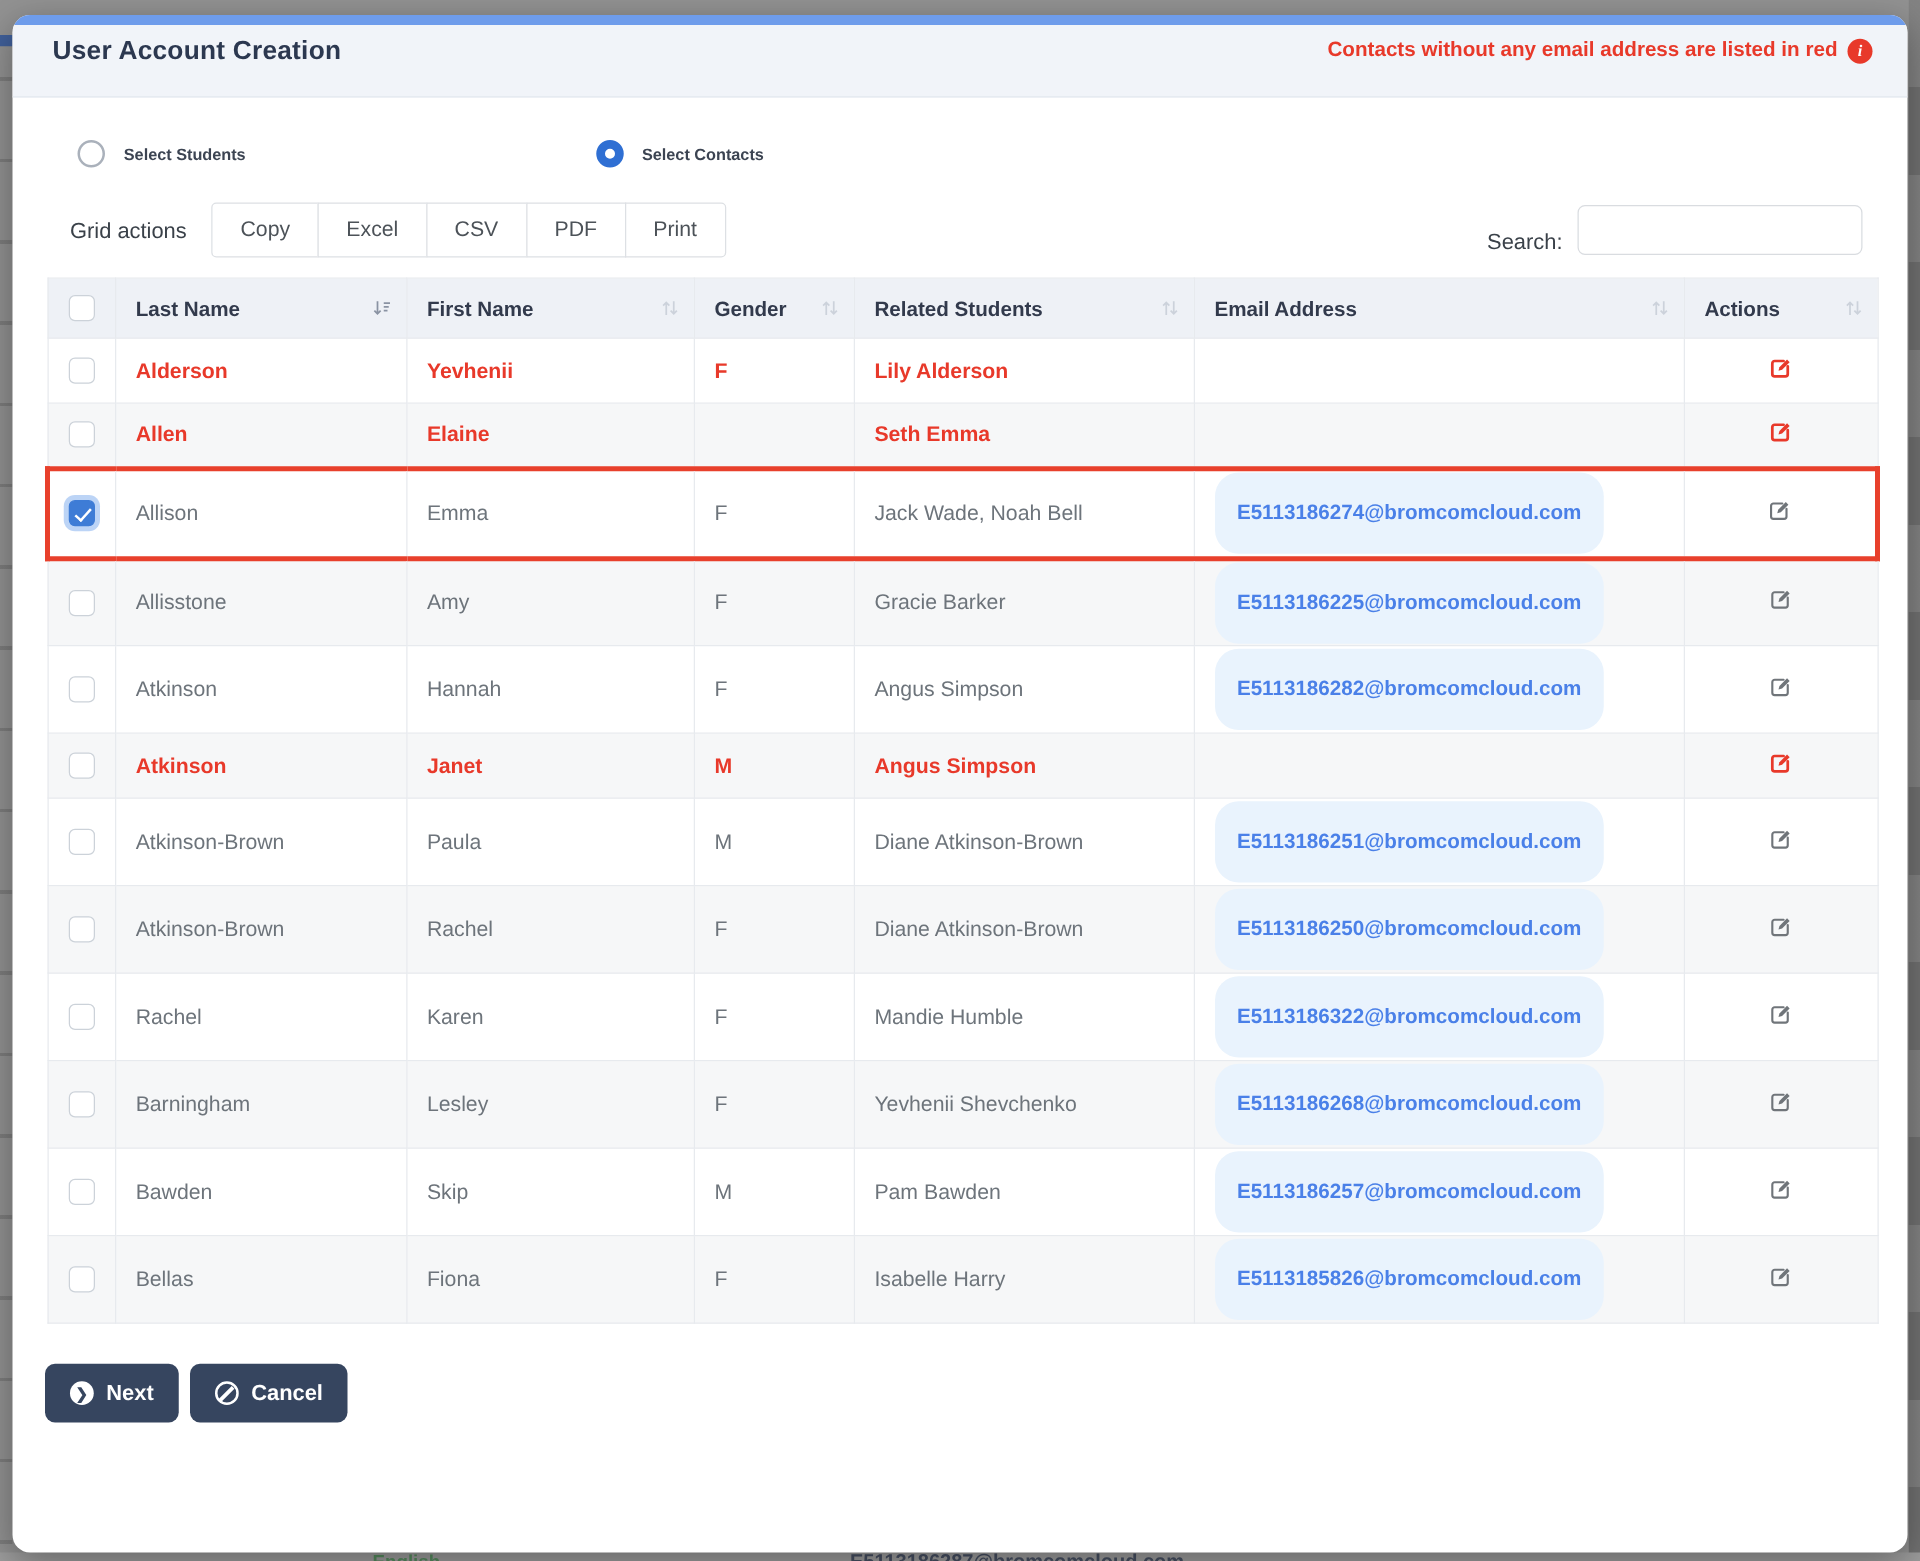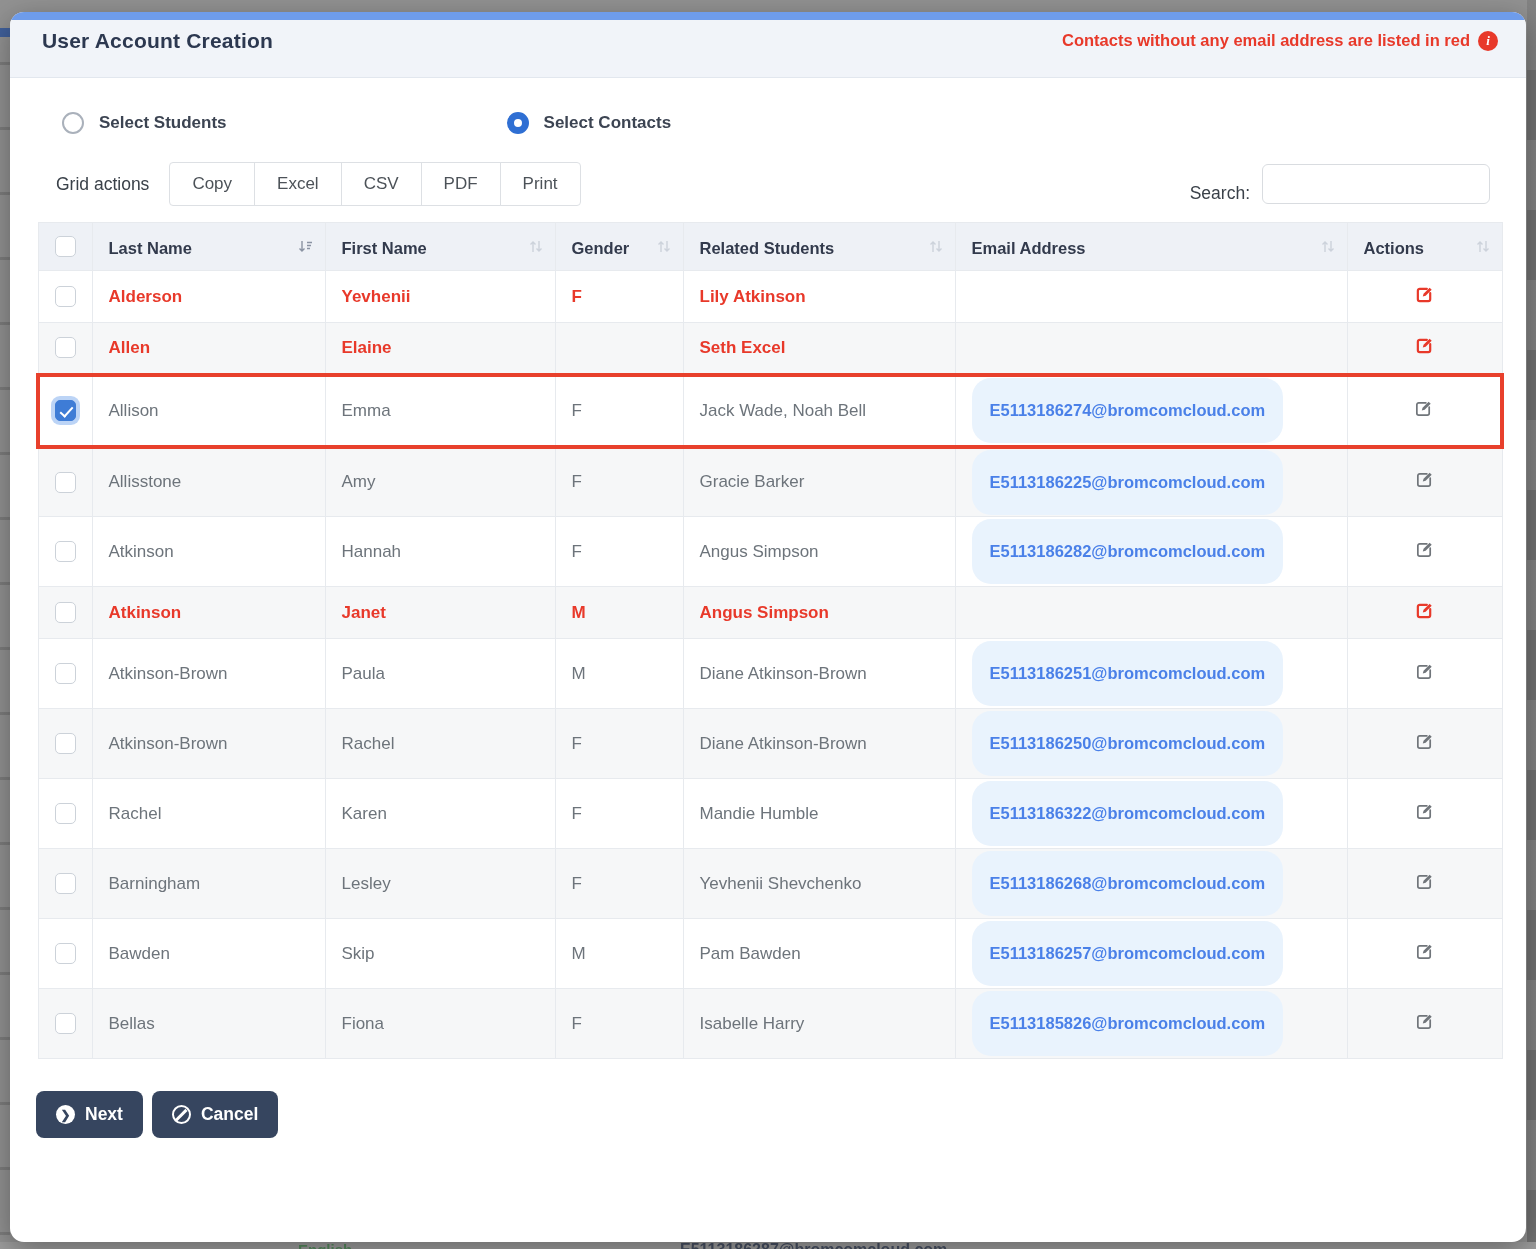--- a/index.html
+++ b/index.html
@@ -50,21 +50,21 @@
 
   
   .radio-row { display:flex; align-items:center; margin:34px 0 0 52px; }
   .radio-item { display:flex; align-items:center; gap:15px; cursor:pointer; }
   .radio-item + .radio-item { margin-left:280px; }
   .radio {
     width:22px; height:22px; border-radius:50%; background:#fff;
     border:2px solid #aab1bb; flex:0 0 auto;
   }
   .radio.checked { border:7px solid #2f6fd3; }
-  .radio-label { font-size:17px; font-weight:600; color:#3c4452; }
+  .radio-label { font-size:13px; font-weight:600; color:#3c4452; }
 
   
   .toolbar {
     display:flex; align-items:center; justify-content:space-between;
     margin:28px 36px 16px 46px; height:44px;
   }
   .toolbar-left { display:flex; align-items:center; gap:20px; }
   .grid-actions-label { font-size:17.5px; color:#3a4149; }
   .btn-group { display:inline-flex; }
   .grid-btn {
@@ -278,41 +278,41 @@
         </tr>
       </thead>
       <tbody>
           <tr class="red-row no-email">
     <td class="cb-cell">
       <span class="cb"></span>
     </td>
     <td>Alderson</td>
     <td>Yevhenii</td>
     <td>F</td>
-    <td>Lily Atkinson</td>
+    <td>Lily Alderson</td>
     <td>
       
     </td>
     <td class="actions-cell">
       <span class="edit-icon">
         <svg width="19" height="19" viewBox="0 0 20 20">
           <path d="M12.5 4H5a2 2 0 0 0-2 2v9a2 2 0 0 0 2 2h9a2 2 0 0 0 2-2V8.5" fill="none" stroke="currentColor" stroke-width="1.8" stroke-linecap="round"></path>
           <path d="M8.2 12.2l.8-3 6.4-6.4 2.2 2.2-6.4 6.4-3 .8z" fill="currentColor"></path>
         </svg>
       </span>
     </td>
   </tr>
           <tr class="red-row no-email">
     <td class="cb-cell">
       <span class="cb"></span>
     </td>
     <td>Allen</td>
     <td>Elaine</td>
     <td></td>
-    <td>Seth Excel</td>
+    <td>Seth Emma</td>
     <td>
       
     </td>
     <td class="actions-cell">
       <span class="edit-icon">
         <svg width="19" height="19" viewBox="0 0 20 20">
           <path d="M12.5 4H5a2 2 0 0 0-2 2v9a2 2 0 0 0 2 2h9a2 2 0 0 0 2-2V8.5" fill="none" stroke="currentColor" stroke-width="1.8" stroke-linecap="round"></path>
           <path d="M8.2 12.2l.8-3 6.4-6.4 2.2 2.2-6.4 6.4-3 .8z" fill="currentColor"></path>
         </svg>
       </span>

